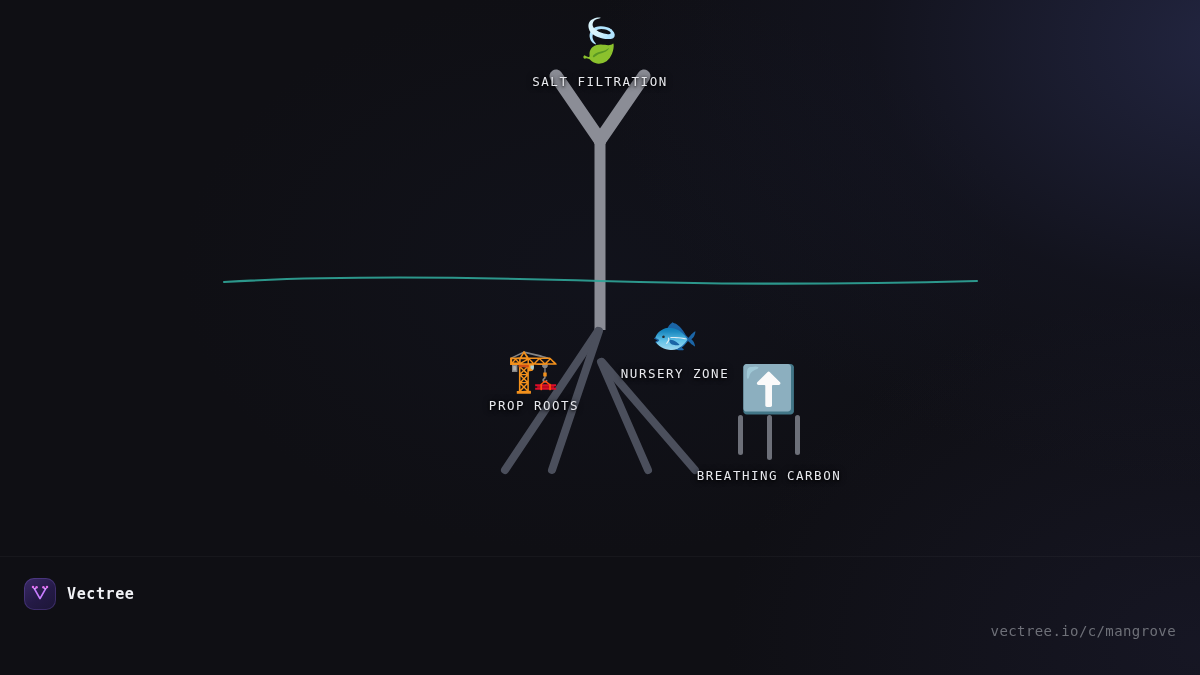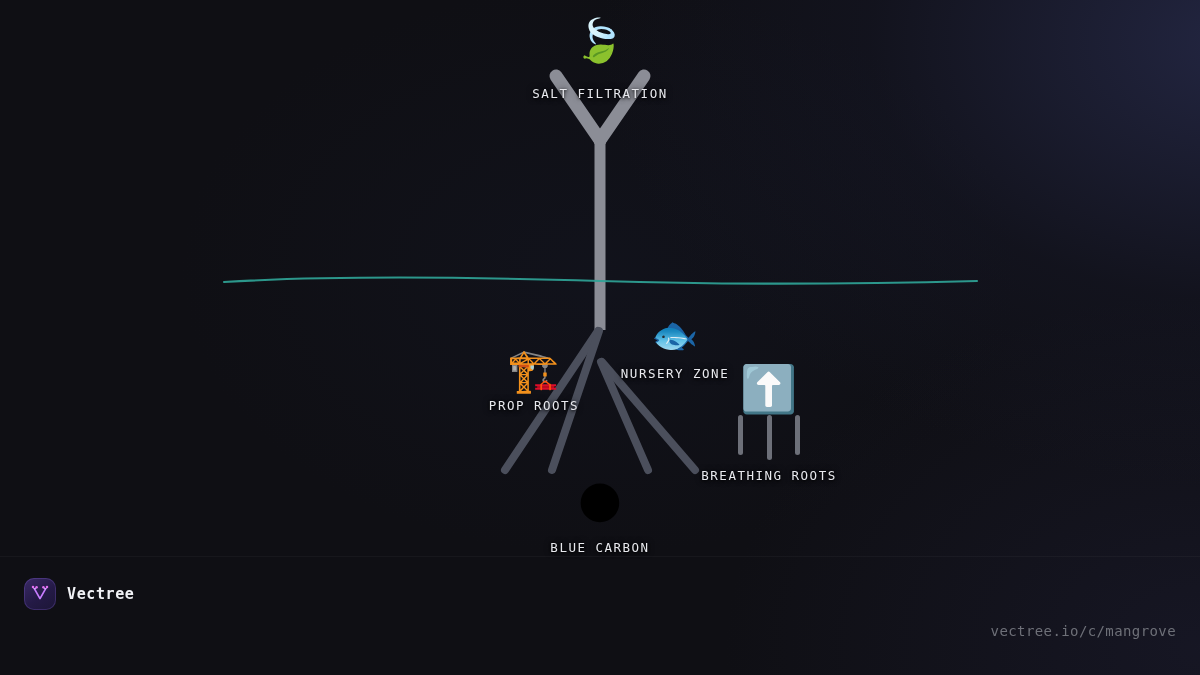--- a/index.html
+++ b/index.html
@@ -47,21 +47,21 @@
     font-family:"DejaVu Sans Mono","Liberation Mono",monospace;
     font-size:12.5px;
     letter-spacing:1.5px;
     color:#e8e9ee;
     text-shadow:0 1px 3px rgba(0,0,0,0.95), 0 0 6px rgba(0,0,0,0.8);
   }
 
   
   #node-salt        { left:600px; top:20px;  }
   #node-salt .node-emoji  { font-size:42px; }
-  #node-salt .node-label  { margin-top:24px; }
+  #node-salt .node-label  { margin-top:12px; }
 
   #node-nursery     { left:675px; top:316px; }
   #node-nursery .node-emoji { font-size:38px; }
   #node-nursery .node-label { margin-top:12px; }
 
   #node-prop        { left:534px; top:350px; }
   #node-prop .node-emoji { font-size:42px; }
   #node-prop .node-label { }
 
   #node-breathing   { left:769px; top:366px; }
@@ -158,27 +158,23 @@
       <span class="node-label">NURSERY ZONE</span>
     </div>
 
     <div class="node" id="node-prop">
       <span class="node-emoji">🏗️</span>
       <span class="node-label">PROP ROOTS</span>
     </div>
 
     <div class="node" id="node-breathing">
       <span class="node-emoji">⬆️</span>
-      <span class="node-label">BREATHING ROOTS</span>
+      <span class="node-label">BREATHING CARBON</span>
     </div>
 
-    <div class="node" id="node-carbon">
-      <span class="node-emoji">🌑</span>
-      <span class="node-label">BLUE CARBON</span>
-    </div>
   </div>
 
   <div id="footer-divider"></div>
 
   <div id="brand">
     <div id="brand-mark">
       <svg width="20" height="20" viewBox="0 0 20 20" aria-hidden="true">
         <path d="M4.6 5.2 L10 14.6 L15.4 5.2" stroke="#c77dff" stroke-width="1.7" fill="none" stroke-linecap="round" stroke-linejoin="round"></path>
         <path d="M4.6 5.2 L3.1 3.4 M4.6 5.2 L6.4 3.6" stroke="#d49bff" stroke-width="1.2" stroke-linecap="round"></path>
         <path d="M15.4 5.2 L13.6 3.6 M15.4 5.2 L16.9 3.4" stroke="#d49bff" stroke-width="1.2" stroke-linecap="round"></path>

